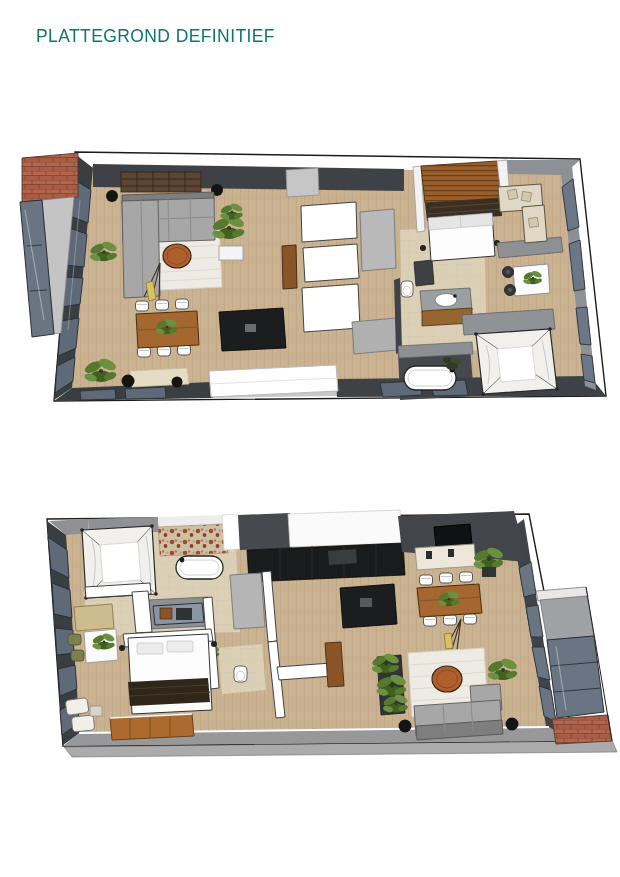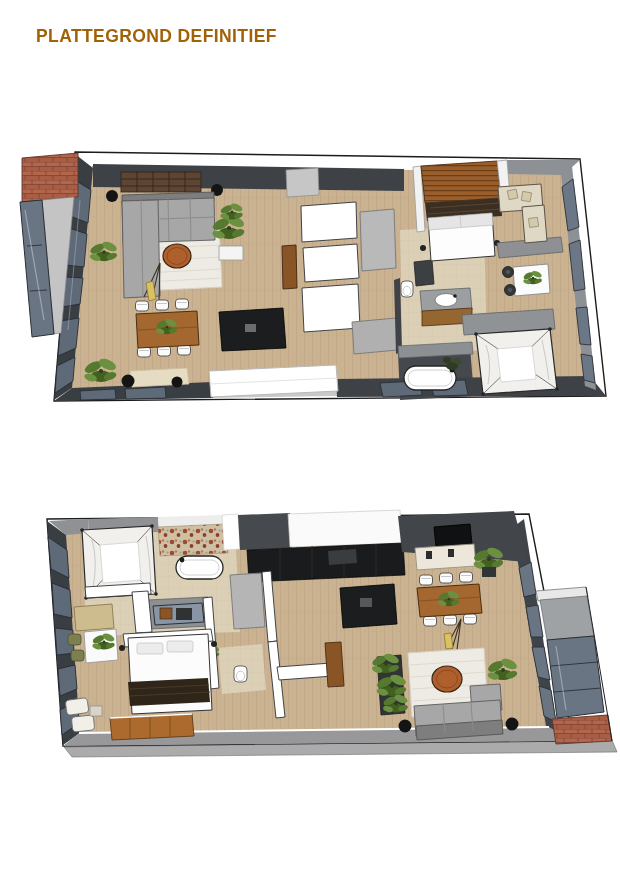--- a/index.html
+++ b/index.html
@@ -1,19 +1,19 @@
 <!DOCTYPE html>
 <html><head>
 <meta charset="utf-8">
 <style>
   html,body{margin:0;padding:0;background:#ffffff;}
   .page{position:relative;width:620px;height:877px;background:#ffffff;overflow:hidden;
         font-family:"Liberation Sans", sans-serif;}
   .title{position:absolute;left:36px;top:26px;font-size:17.5px;letter-spacing:.4px;
-         color:#a16207;font-weight:700;}
+         color:#0f766e;font-weight:400;}
   svg{position:absolute;left:0;top:0;}
 </style>
 </head>
 <body>
 
 <div class="page">
   <div class="title">PLATTEGROND DEFINITIEF</div>
 
   <svg width="620" height="877" viewBox="0 0 620 877">
     <defs>

